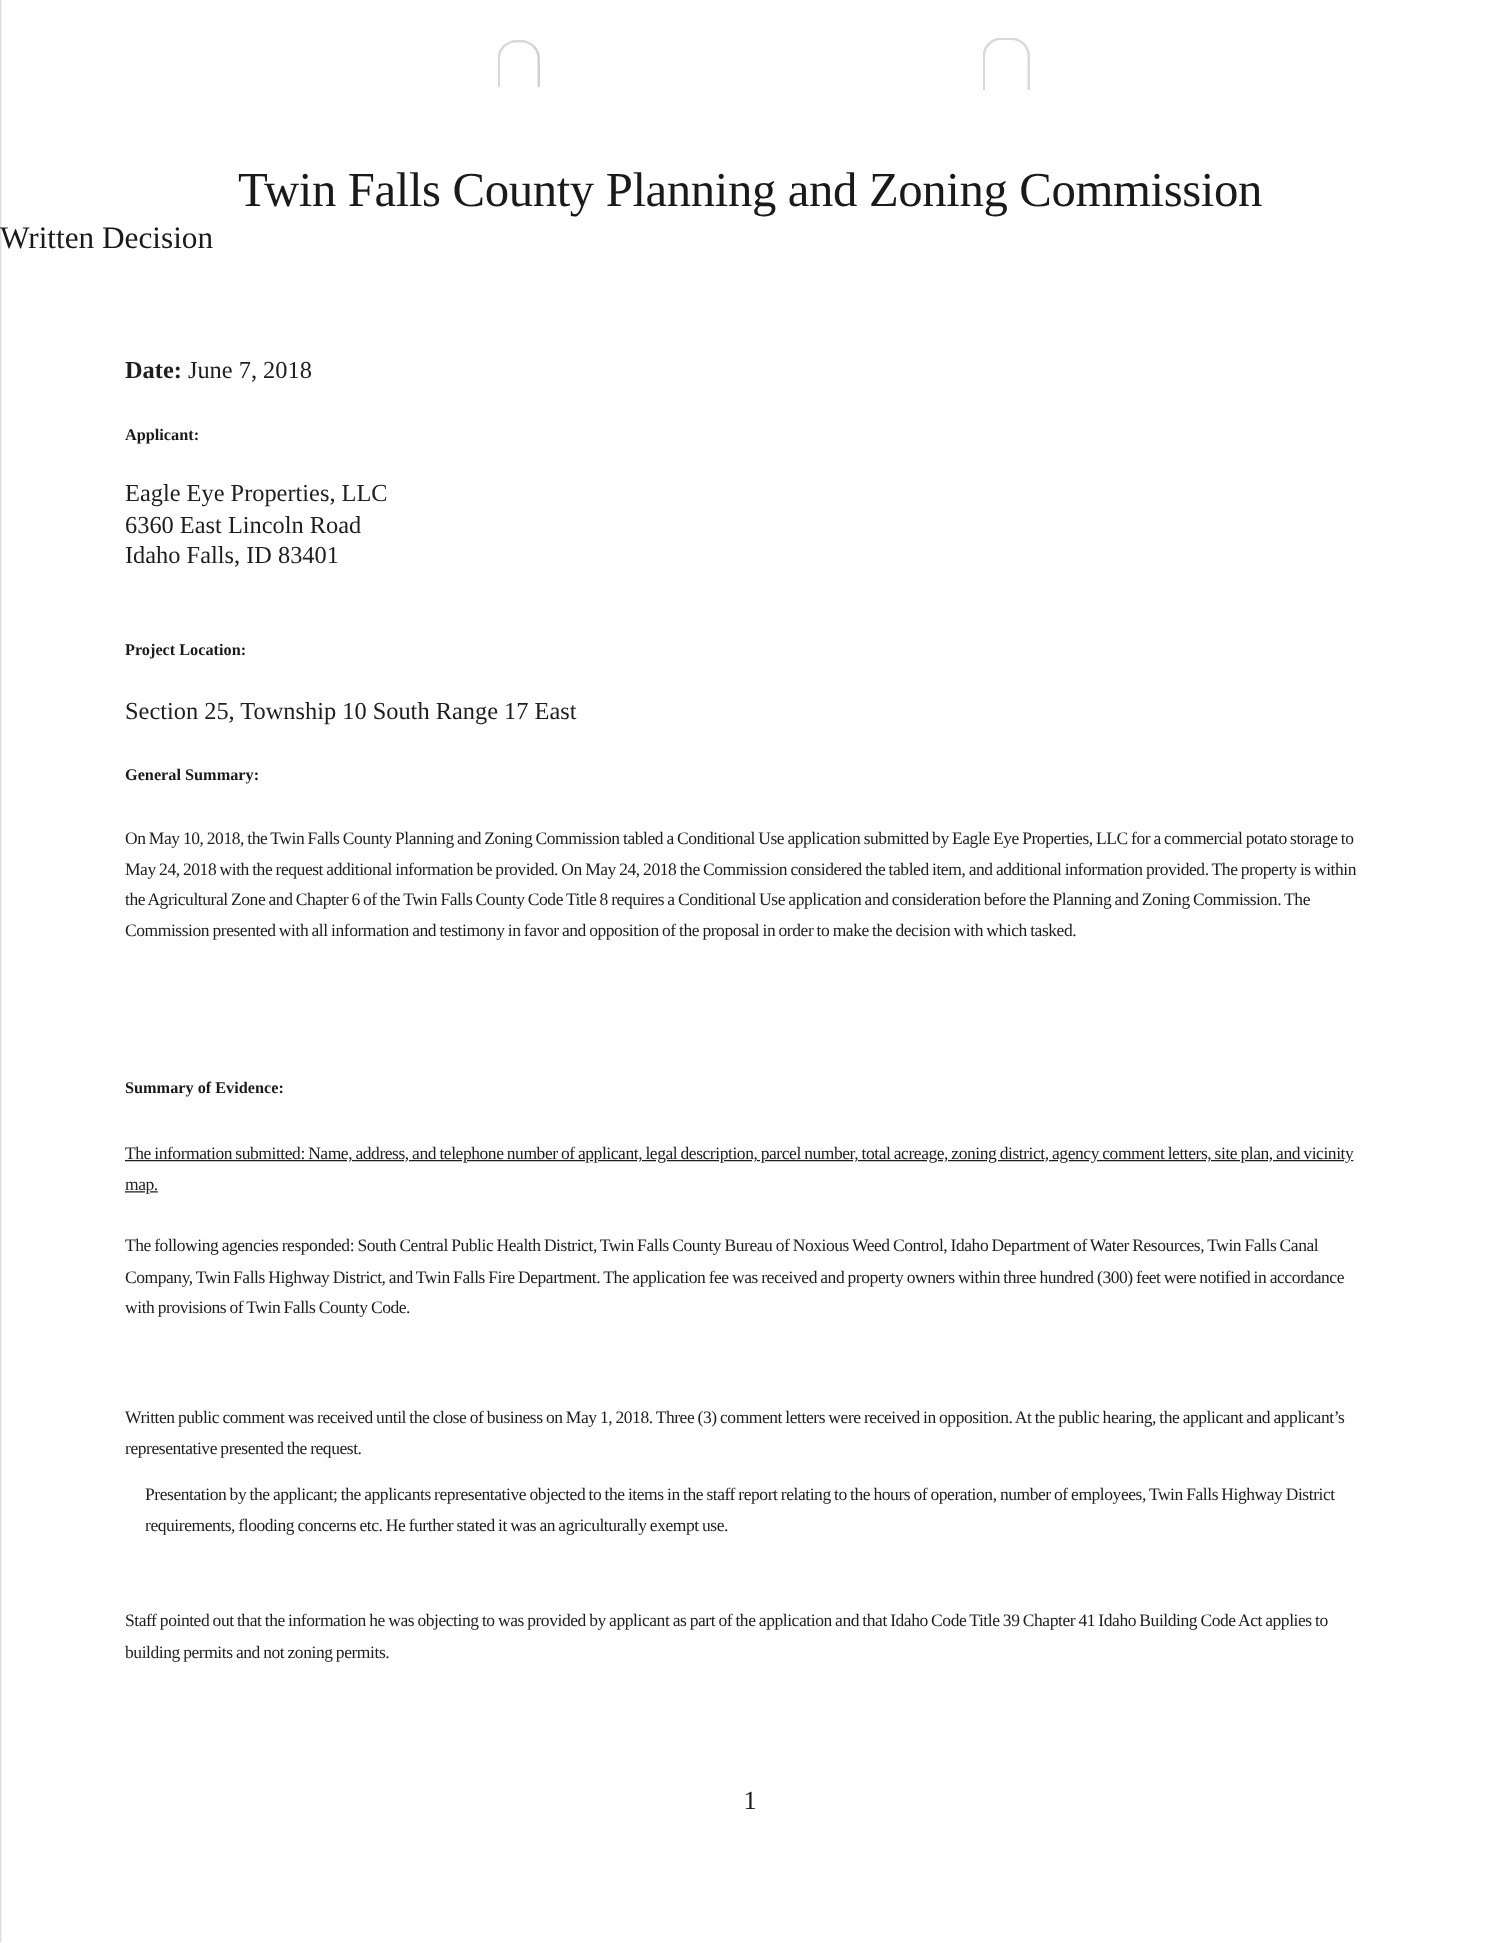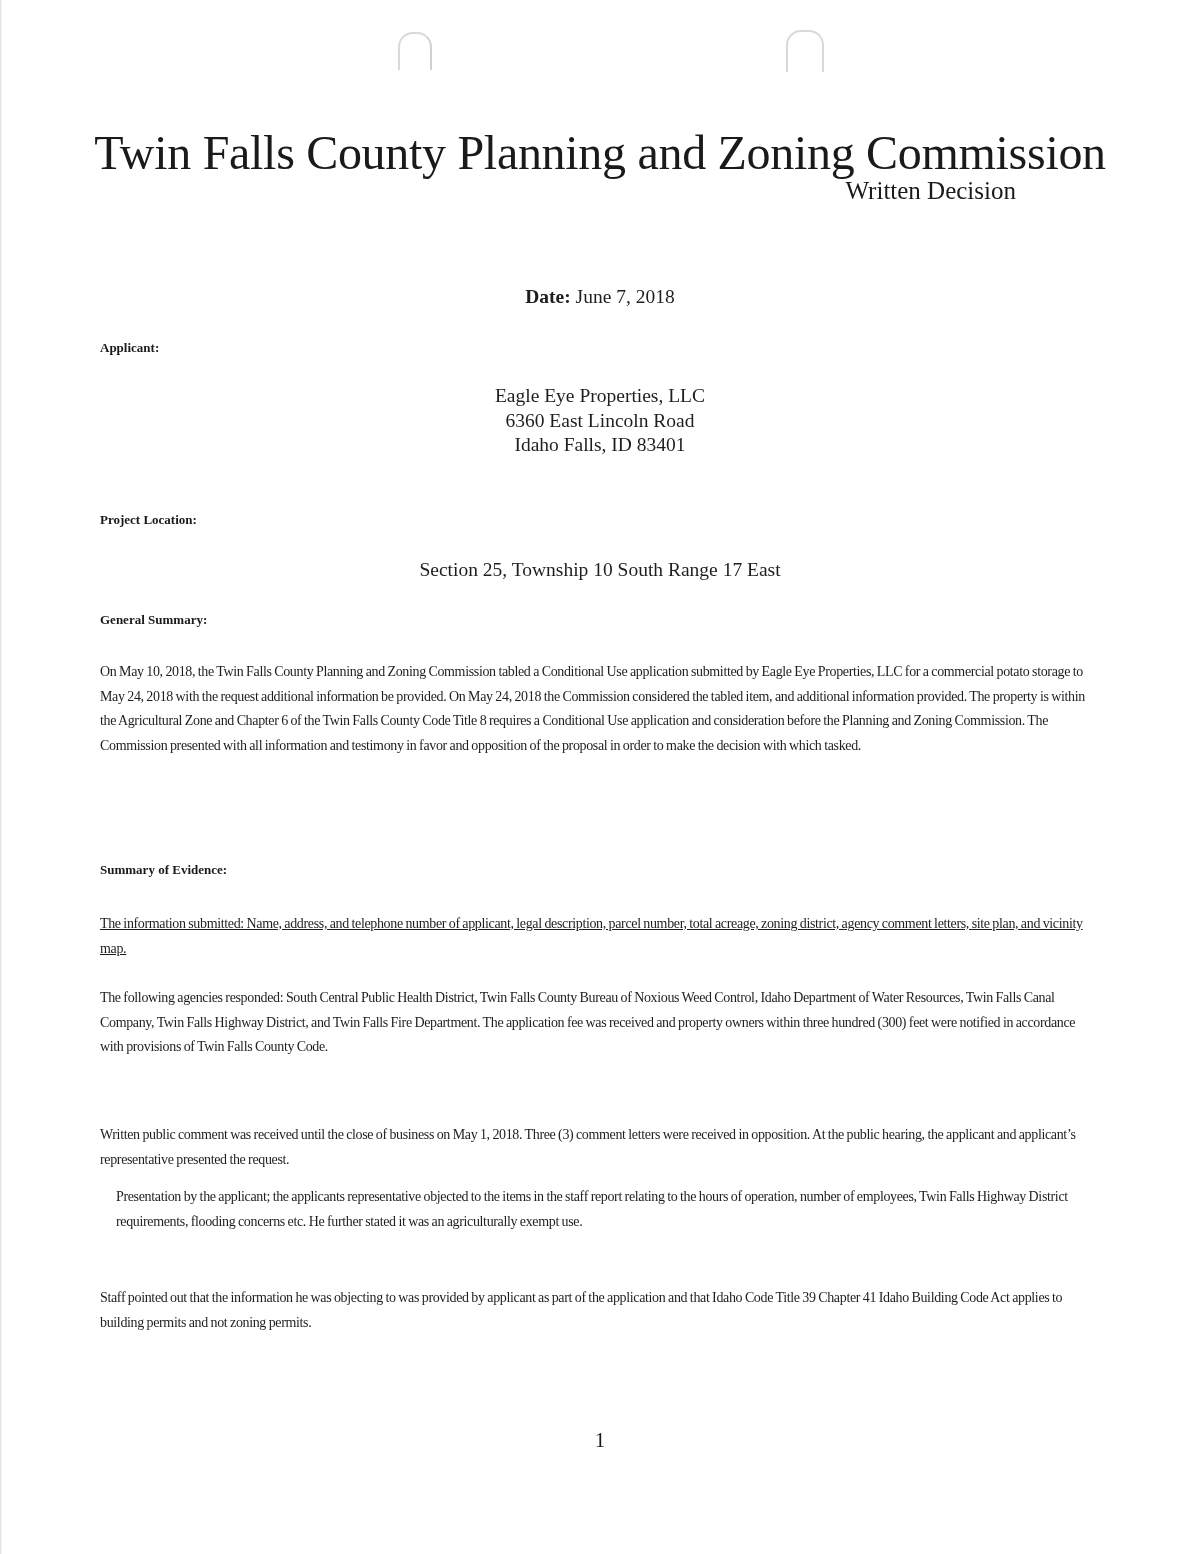--- a/index.html
+++ b/index.html
@@ -38,42 +38,41 @@
       opacity: 0.7;
     }
     .punch-hole.left  { left: 398px; top: 32px; border-right-color: #bdbdbd; }
     .punch-hole.right { left: 786px; top: 30px; width: 34px; height: 40px; }
 
     .title {
       position: absolute;
       left: 0; width: 1200px;
       top: 130px;
       text-align: center;
-      font-size: 48px;
+      font-size: 39px;
       line-height: 46px;
       letter-spacing: -0.3px;
       color: #1a1a1a;
     }
     .subtitle {
       position: absolute;
       left: 0; width: 1016px;
       top: 176px;
-      text-align: right;
+      text-align: left;
       font-size: 25px;
       line-height: 30px;
       color: #1a1a1a;
     }
     .block {
       position: absolute;
       left: 100px;
       width: 1000px;
       font-size: 19.5px;
       line-height: 24.5px;
       color: #1e1e1e;
-      text-align: center;
     }
     .label {
       font-weight: bold;
     }
     .heading {
       position: absolute;
       left: 100px;
       font-size: 13px;
       line-height: 24px;
       font-weight: bold;

